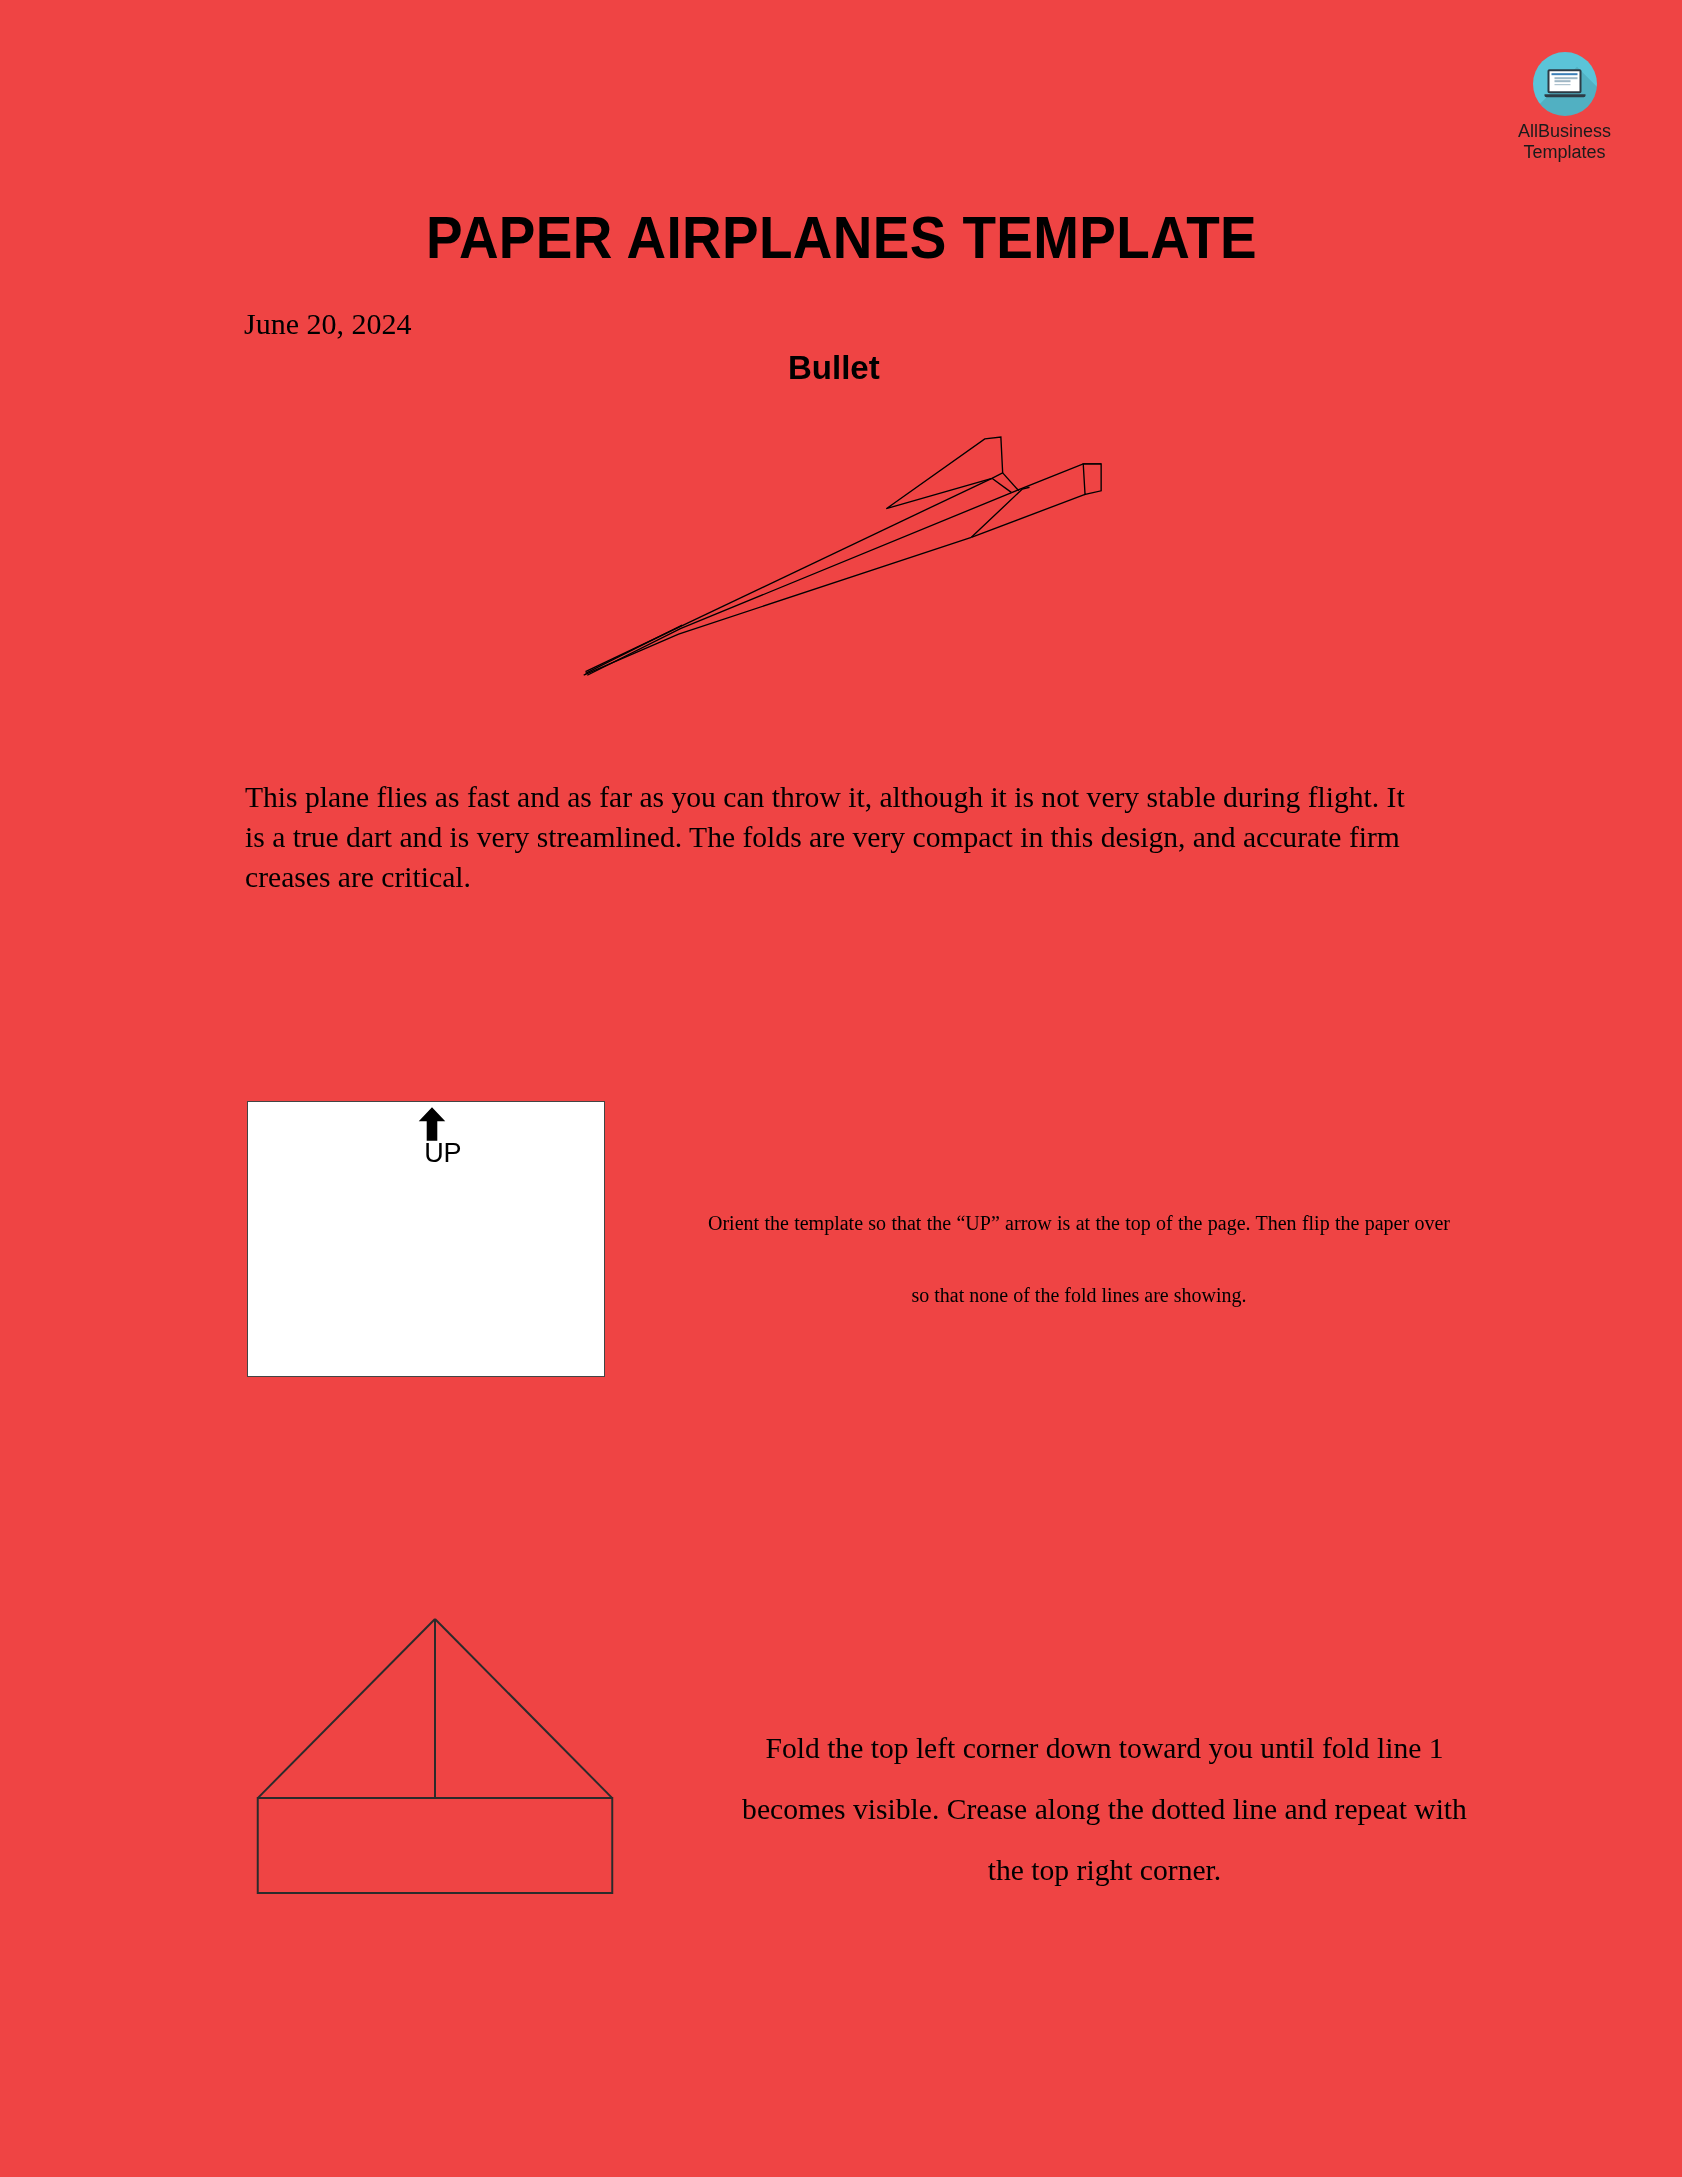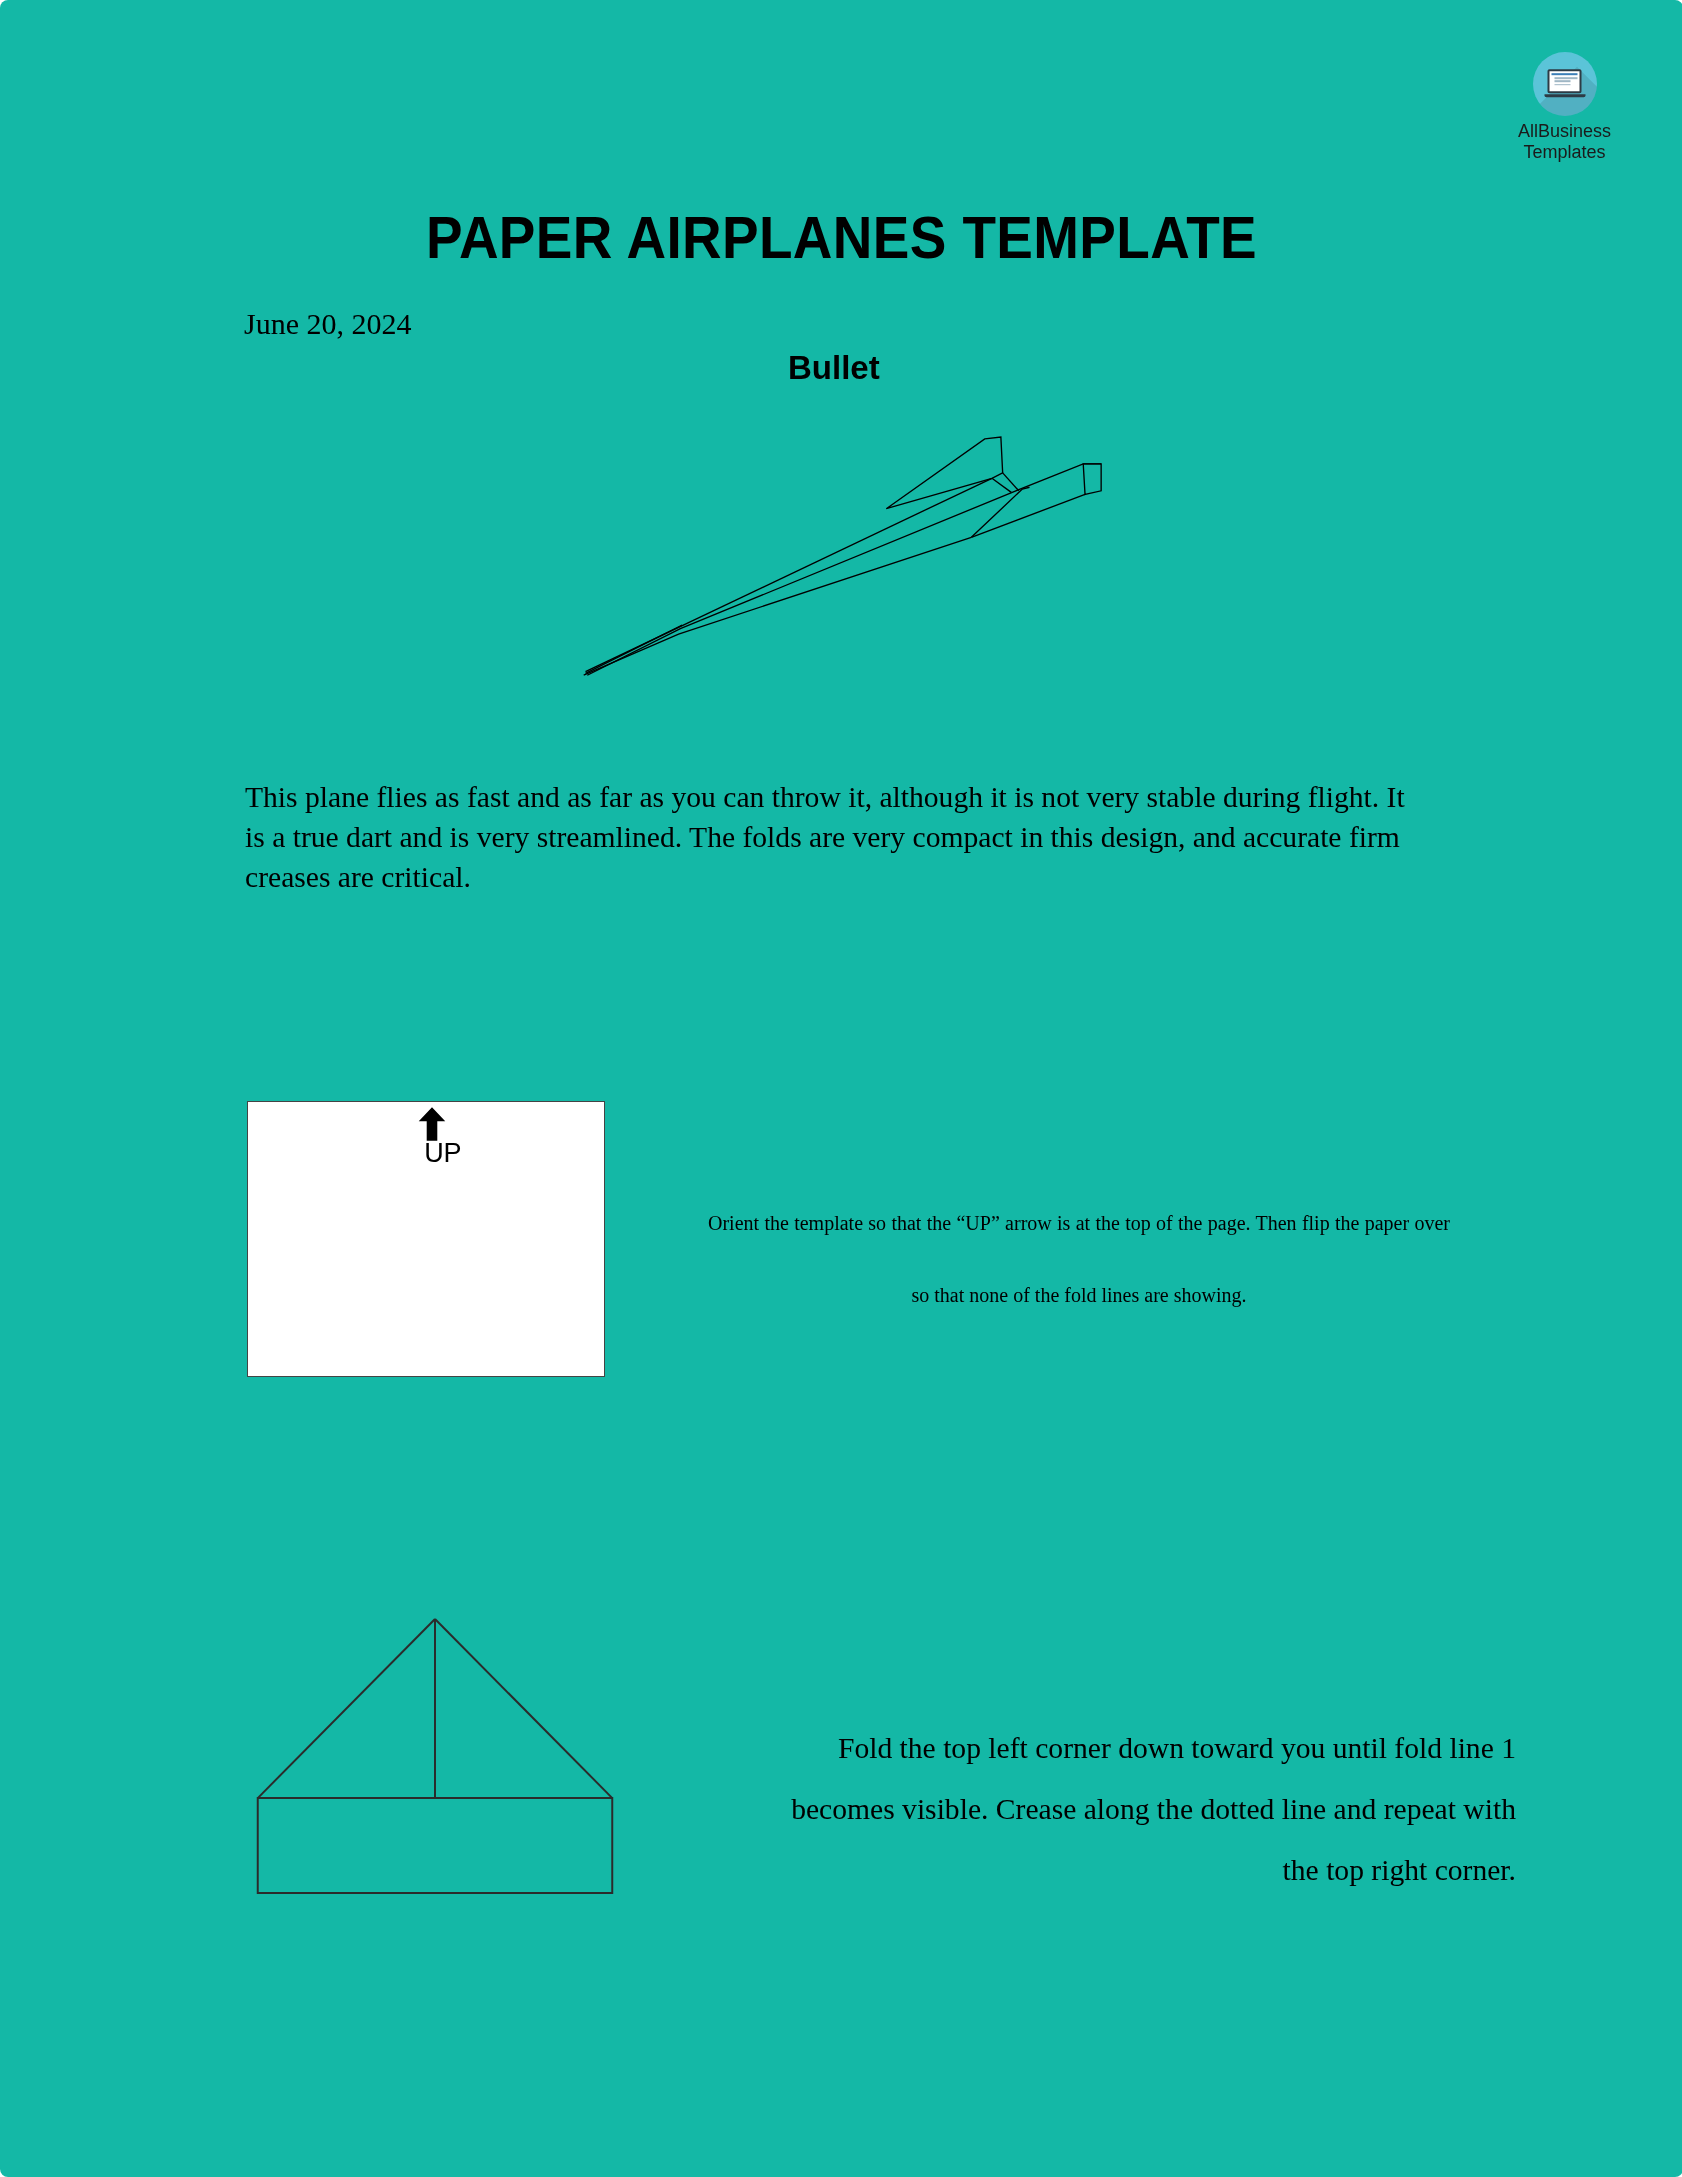--- a/index.html
+++ b/index.html
@@ -9,23 +9,22 @@
     background: #ffffff;
   }
   body {
     font-family: "Liberation Serif", "DejaVu Serif", serif;
     color: #000000;
   }
   .page {
     position: relative;
     width: 1683px;
     height: 2177px;
-    background: #14b8a6;
+    background: #ef4444;
     overflow: hidden;
-    border-radius: 8px;
   }
 
   
   .brand {
     position: absolute;
     top: 52px;
     left: 1484px;
     width: 161px;
     text-align: center;
   }
@@ -198,22 +197,21 @@
   }
   .fold-fig svg { display:block; width:100%; height:100%; }
 
   .step2-text {
     position: absolute;
     left: 733px;
     top: 1718px;
     width: 743px;
     font-size: 29.6px;
     line-height: 61px;
-    text-align: right;
-    margin-left: 40px;
+    text-align: center;
   }
 </style>
 </head>
 <body>
 
 <div class="page">
 
   <div class="brand">
     <div class="brand-badge">
       <div class="shadow"></div>

